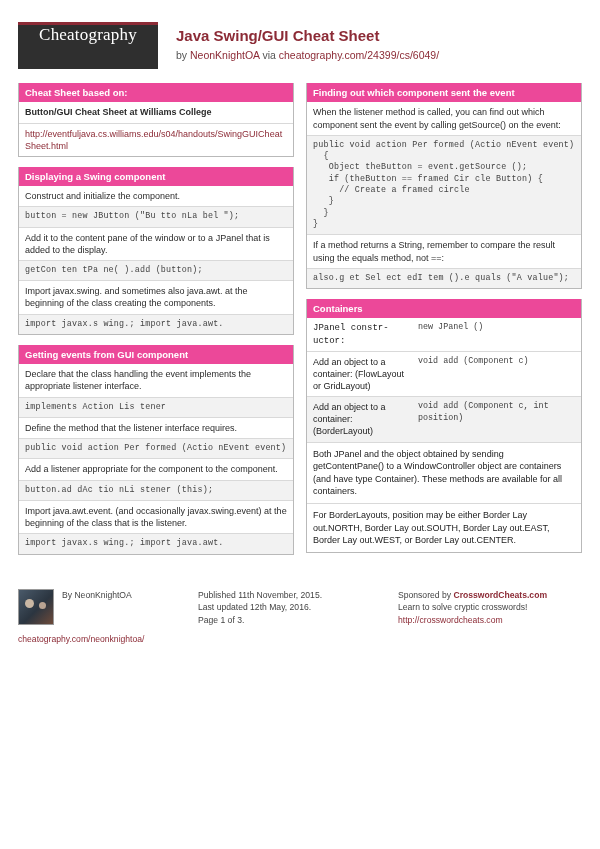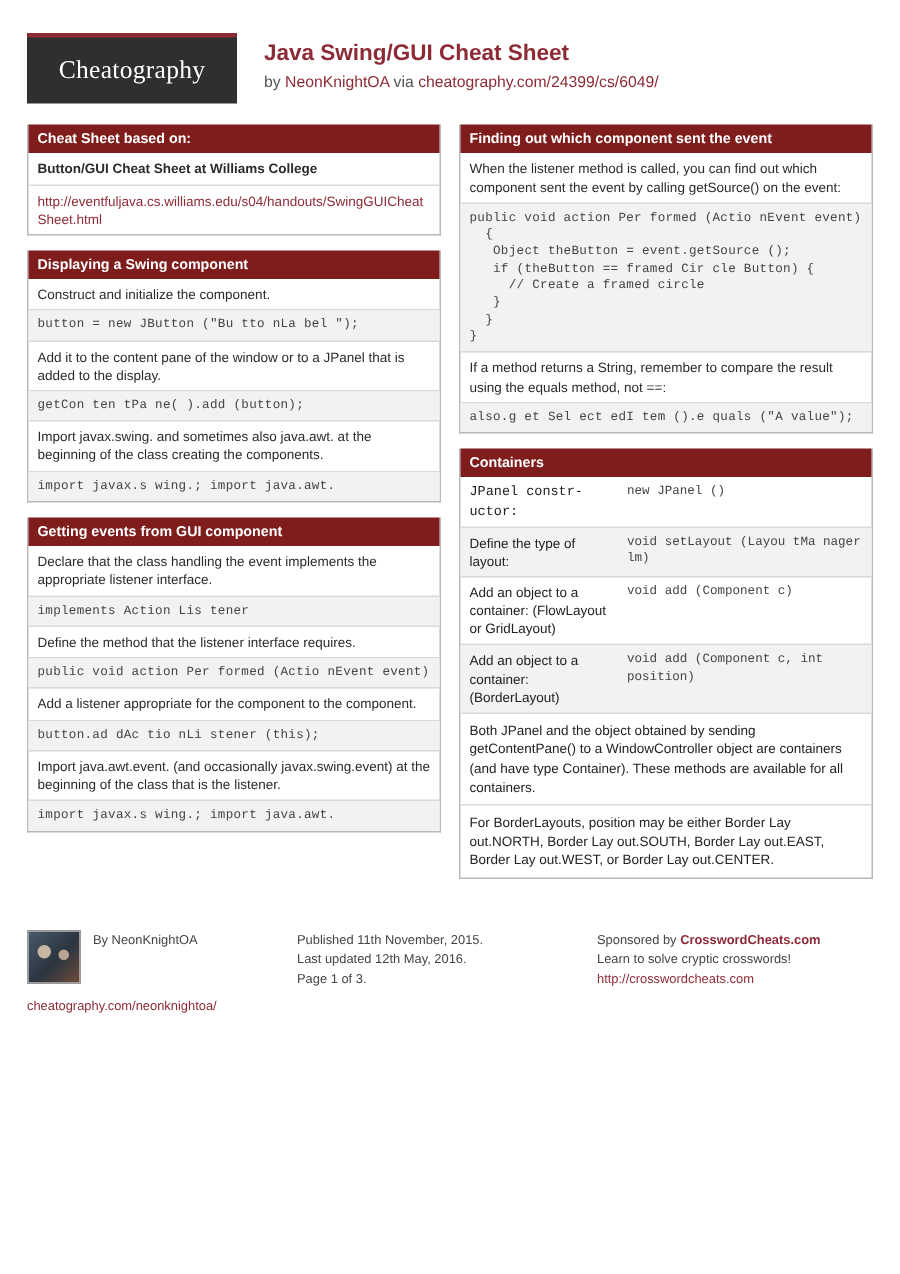--- a/index.html
+++ b/index.html
@@ -27,21 +27,20 @@
     display: flex;
     align-items: flex-start;
     margin-bottom: 14px;
   }
   .logo-box {
     width: 140px;
     height: 44px;
     background: #2f2f2f;
     border-top: 3px solid #8c2b36;
     display: flex;
-    align-items: center;
     justify-content: center;
     flex: none;
   }
   .logo-text {
     color: #ffffff;
     font-size: 17px;
     letter-spacing: 0.2px;
     font-family: "Liberation Serif", serif;
   }
   .header-titles {
@@ -75,21 +74,21 @@
   }
 
   
   .card {
     border: 1px solid #b9b9b9;
     border-top: none;
     margin-bottom: 10px;
     background: #fff;
   }
   .card-title {
-    background: #7f1d1d;
+    background: #ec4899;
     color: #ffffff;
     font-size: 9.5px;
     font-weight: bold;
     padding: 4px 6px;
     line-height: 1.2;
   }
   .card-body { }
   .row {
     border-bottom: 1px solid #d9d9d9;
     padding: 4px 6px;
@@ -271,24 +270,20 @@
       </div>
 
       <div class="card">
         <div class="card-title">Containers</div>
         <div class="card-body">
           <div class="drow">
             <div class="dt pre">JPanel constr-
 uctor:</div>
             <div class="dd">new JPanel ()</div>
           </div>
-          <div class="drow shade">
-            <div class="dt">Define the type of layout:</div>
-            <div class="dd">void setLayout (Layou tMa nager lm)</div>
-          </div>
           <div class="drow">
             <div class="dt">Add an object to a container: (FlowLayout or GridLayout)</div>
             <div class="dd">void add (Component c)</div>
           </div>
           <div class="drow shade">
             <div class="dt">Add an object to a container: (BorderLayout)</div>
             <div class="dd">void add (Component c, int position)</div>
           </div>
           <div class="note">Both JPanel and the object obtained by sending getContentPane() to a WindowController object are containers (and have type Container). These methods are available for all containers.</div>
           <div class="note">For BorderLayouts, position may be either Border Lay out.NORTH, Border Lay out.SOUTH, Border Lay out.EAST, Border Lay out.WEST, or Border Lay out.CENTER.</div>

